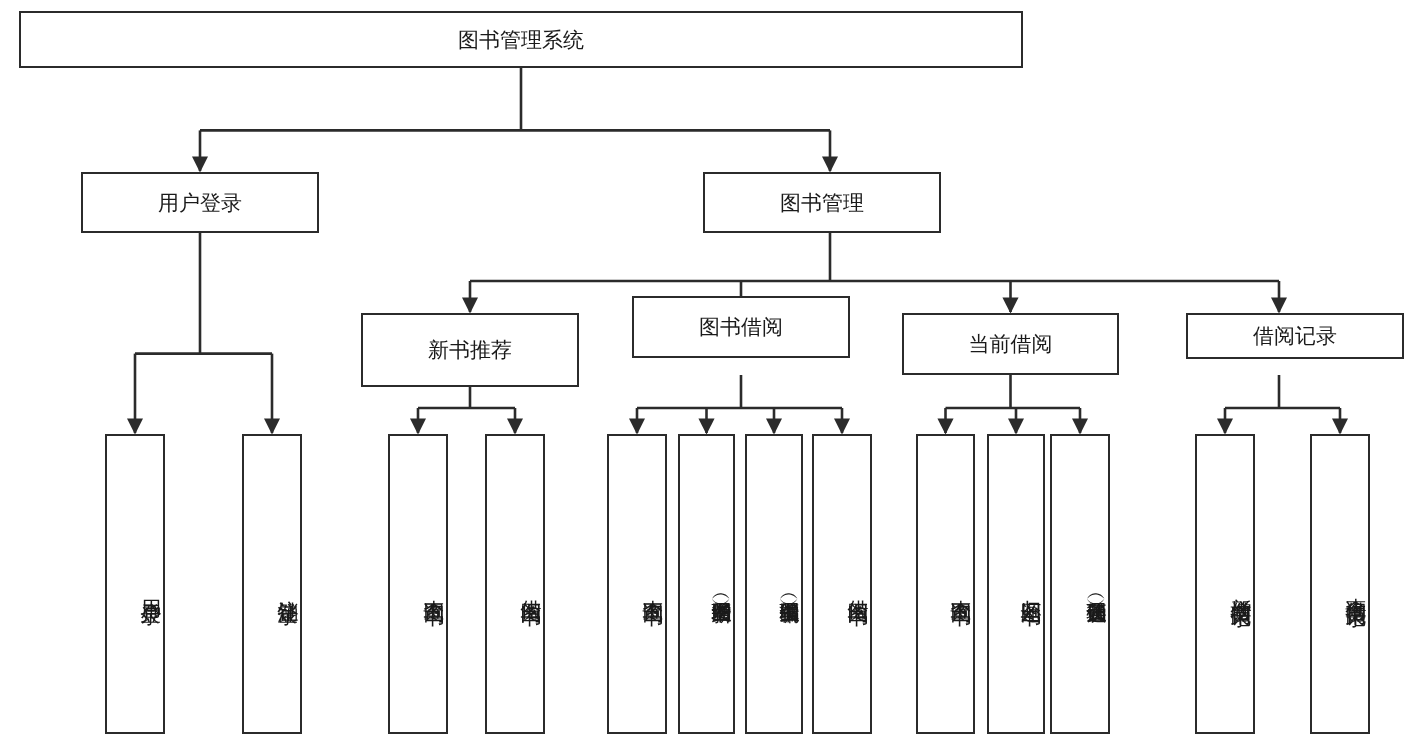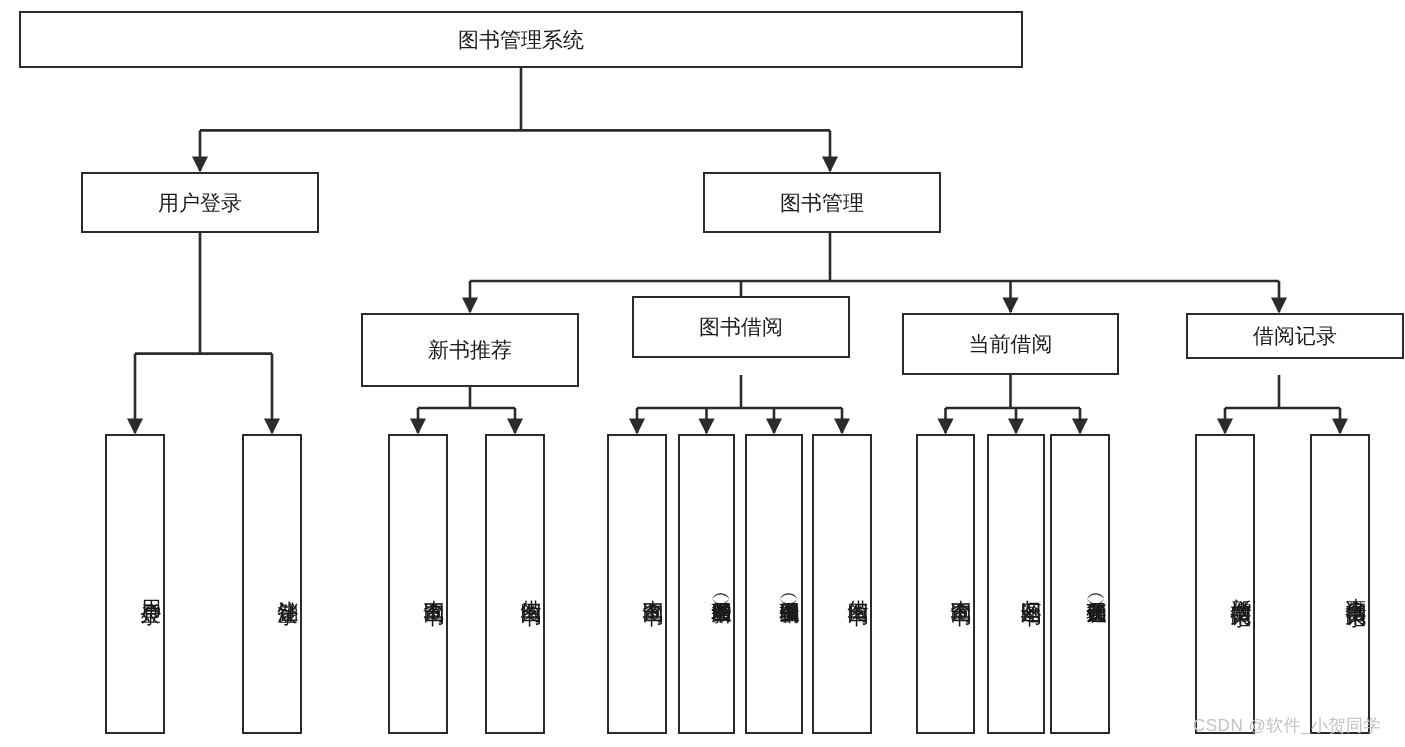--- a/index.html
+++ b/index.html
@@ -178,15 +178,14 @@
         <span class="vtext">确认归还（管理员）</span>
       </div>
       <div class="node v" style="left: 1195px; top: 434px; width: 60px; height: 300px;">
         <span class="vtext">新增借阅记录</span>
       </div>
       <div class="node v" style="left: 1310px; top: 434px; width: 60px; height: 300px;">
         <span class="vtext">查询借阅记录</span>
       </div>
     </div>
 
-  <div id="watermark">CSDN @软件_小贺同学</div>
 
 </div>
 
 </body></html>

